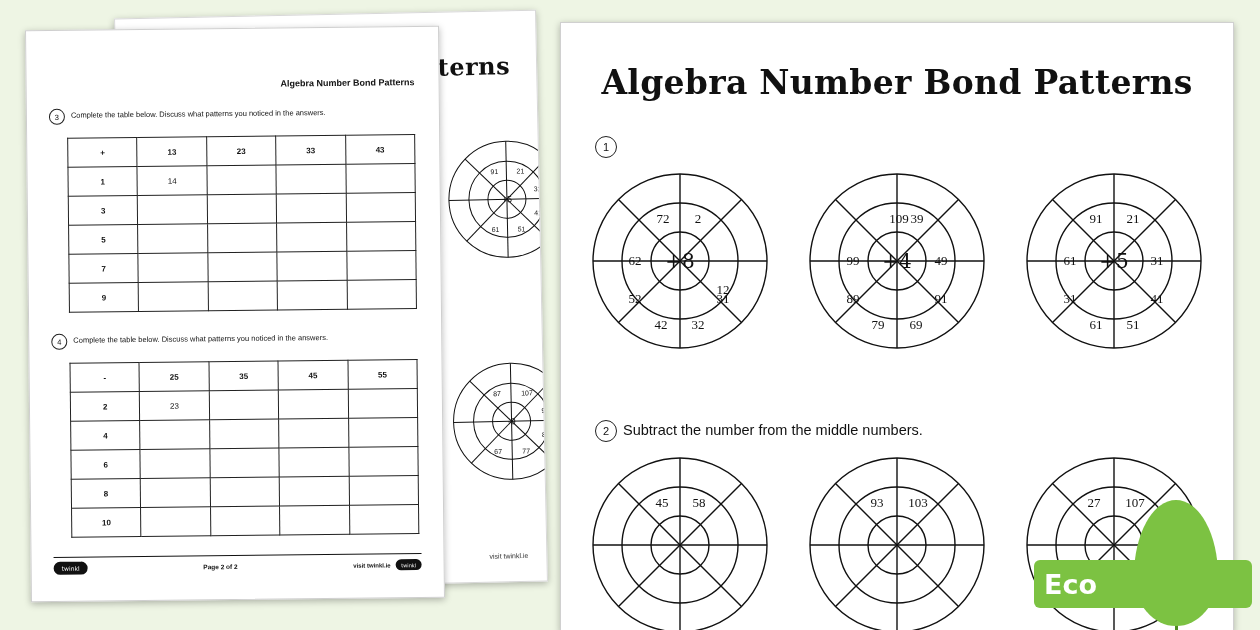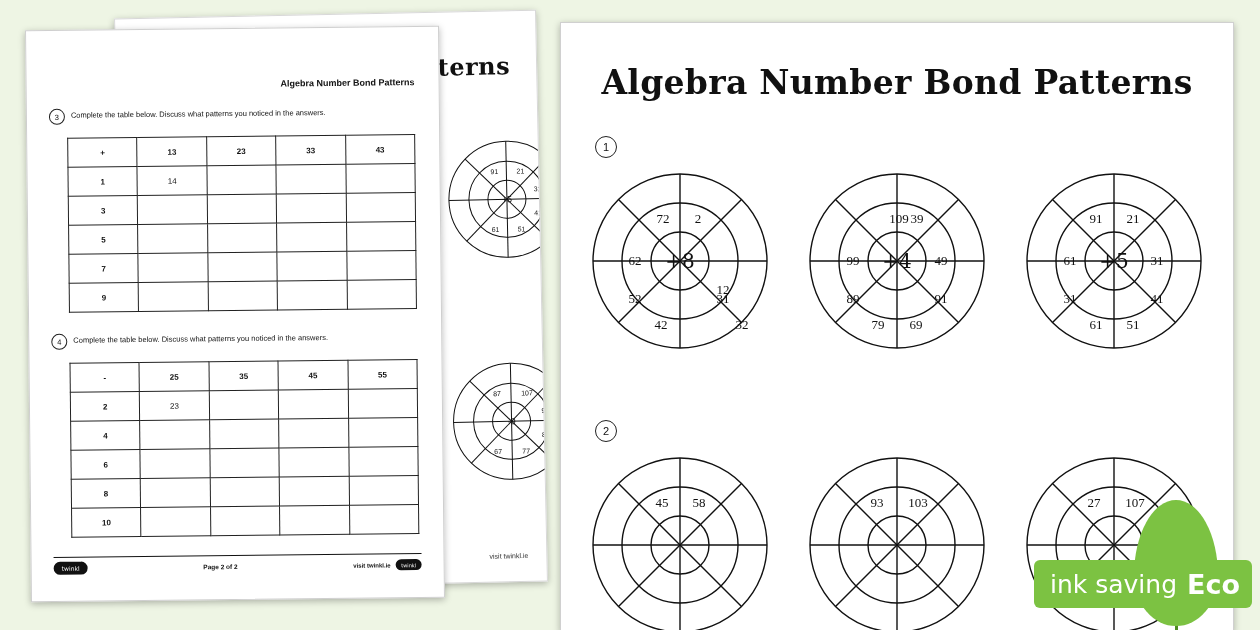--- a/index.html
+++ b/index.html
@@ -307,21 +307,21 @@
         <circle cx="89" cy="89" r="29" fill="none" stroke="#111" stroke-width="1.4"></circle>
         <line x1="89" y1="2" x2="89" y2="176" stroke="#111" stroke-width="1.4"></line>
         <line x1="2" y1="89" x2="176" y2="89" stroke="#111" stroke-width="1.4"></line>
         <line x1="27.5" y1="27.5" x2="150.5" y2="150.5" stroke="#111" stroke-width="1.4"></line>
         <line x1="150.5" y1="27.5" x2="27.5" y2="150.5" stroke="#111" stroke-width="1.4"></line>
       </svg>
       <span class="cell" style="left:72px;top:47px;">72</span>
       <span class="cell" style="left:107px;top:47px;">2</span>
       <span class="cell" style="left:132px;top:89px;margin-top:29px;">12</span>
       <span class="cell" style="left:132px;top:127px;">31</span>
-      <span class="cell" style="left:107px;top:153px;margin-left:44px;">32</span>
+      <span class="cell" style="left:107px;top:153px;">32</span>
       <span class="cell" style="left:70px;top:153px;">42</span>
       <span class="cell" style="left:44px;top:127px;">52</span>
       <span class="cell" style="left:44px;top:89px;">62</span>
       <span class="ctr">+8</span>
     </div>
 
     <div class="wheel">
       <svg width="178" height="178" viewBox="0 0 178 178">
         <circle cx="89" cy="89" r="87" fill="none" stroke="#111" stroke-width="1.4"></circle>
         <circle cx="89" cy="89" r="58" fill="none" stroke="#111" stroke-width="1.4"></circle>
@@ -359,20 +359,21 @@
       <span class="cell" style="left:108px;top:153px;">51</span>
       <span class="cell" style="left:71px;top:153px;">61</span>
       <span class="cell" style="left:45px;top:127px;">31</span>
       <span class="cell" style="left:45px;top:89px;">61</span>
       <span class="ctr">+5</span>
     </div>
   </div>
 
   <div class="q-block q-row" style="margin-top:70px;">
     <span class="q-num">2</span>
+    <span class="q-text">Subtract the number from the middle numbers.</span>
   </div>
 
   <div class="wheels" style="margin-top:14px;">
     <div class="wheel">
       <svg width="178" height="178" viewBox="0 0 178 178">
         <circle cx="89" cy="89" r="87" fill="none" stroke="#111" stroke-width="1.4"></circle>
         <circle cx="89" cy="89" r="58" fill="none" stroke="#111" stroke-width="1.4"></circle>
         <circle cx="89" cy="89" r="29" fill="none" stroke="#111" stroke-width="1.4"></circle>
         <line x1="89" y1="2" x2="89" y2="176" stroke="#111" stroke-width="1.4"></line>
         <line x1="2" y1="89" x2="176" y2="89" stroke="#111" stroke-width="1.4"></line>
@@ -408,16 +409,15 @@
       <span class="cell" style="left:69px;top:47px;">27</span>
       <span class="cell" style="left:110px;top:47px;">107</span>
     </div>
   </div>
 </div>
 
 <div id="eco">
   <div class="stem"></div>
   <div class="leaf"></div>
   <div class="pill">
-    <span class="t1">ink saving</span>
     <span class="t2">Eco</span>
   </div>
 </div>
 
 </body></html>

